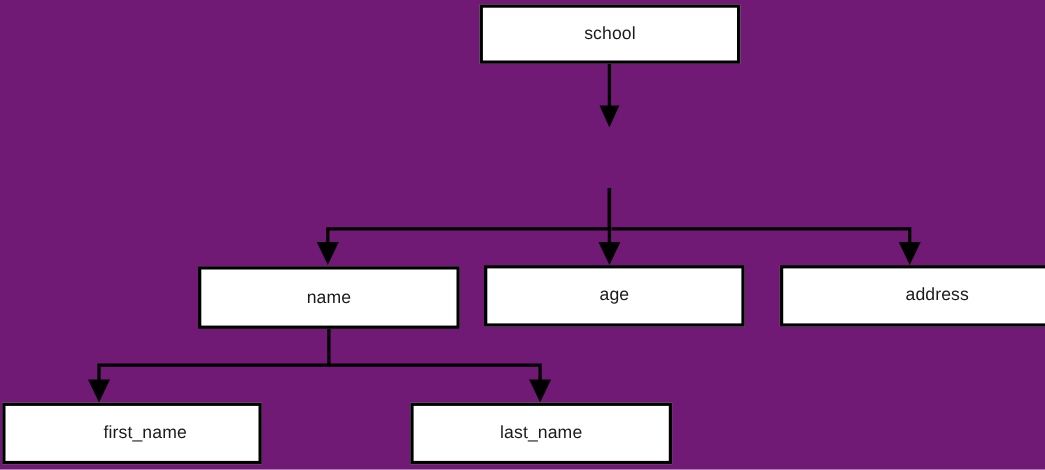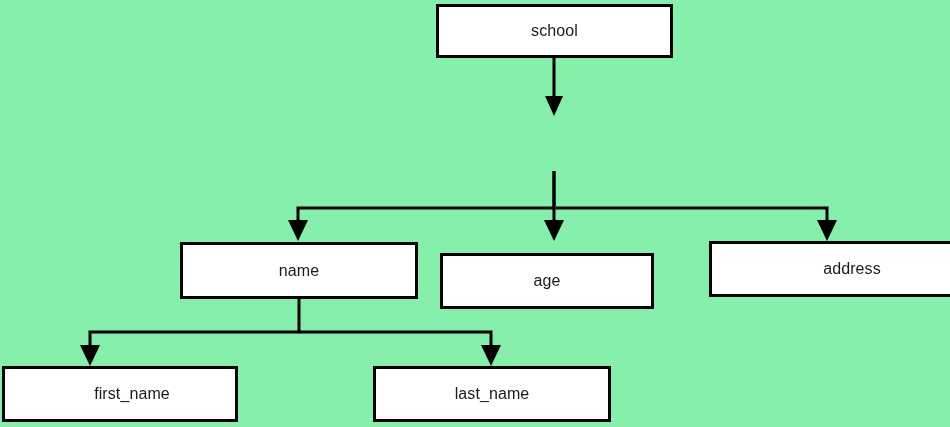--- a/index.html
+++ b/index.html
@@ -4,21 +4,21 @@
 <style>
   html, body {
     margin: 0;
     padding: 0;
     background: #ffffff;
   }
   #canvas {
     position: relative;
     width: 950px;
     height: 427px;
-    background: #86efac;
+    background: #701a75;
     overflow: hidden;
     font-family: "Liberation Sans", sans-serif;
   }
   .node {
     position: absolute;
     box-sizing: border-box;
     background: #ffffff;
     border: 3px solid #000000;
     display: flex;
     align-items: center;
@@ -90,21 +90,21 @@
 
   <div class="node" style="left:436px; top:4px; width:237px; height:54px;">
     <span class="node-label">school</span>
   </div>
 
 
   <div class="node" style="left:180px; top:242px; width:238px; height:57px;">
     <span class="node-label">name</span>
   </div>
 
-  <div class="node" style="left:440px; top:253px; width:214px; height:56px;">
+  <div class="node" style="left:440px; top:241px; width:237px; height:56px;">
     <span class="node-label">age</span>
   </div>
 
   <div class="node" style="left:709px; top:241px; width:286px; height:56px;">
     <span class="node-label">address</span>
   </div>
 
   <div class="node" style="left:2px; top:366px; width:236px; height:56px;padding-left:24px;">
     <span class="node-label">first_name</span>
   </div>

